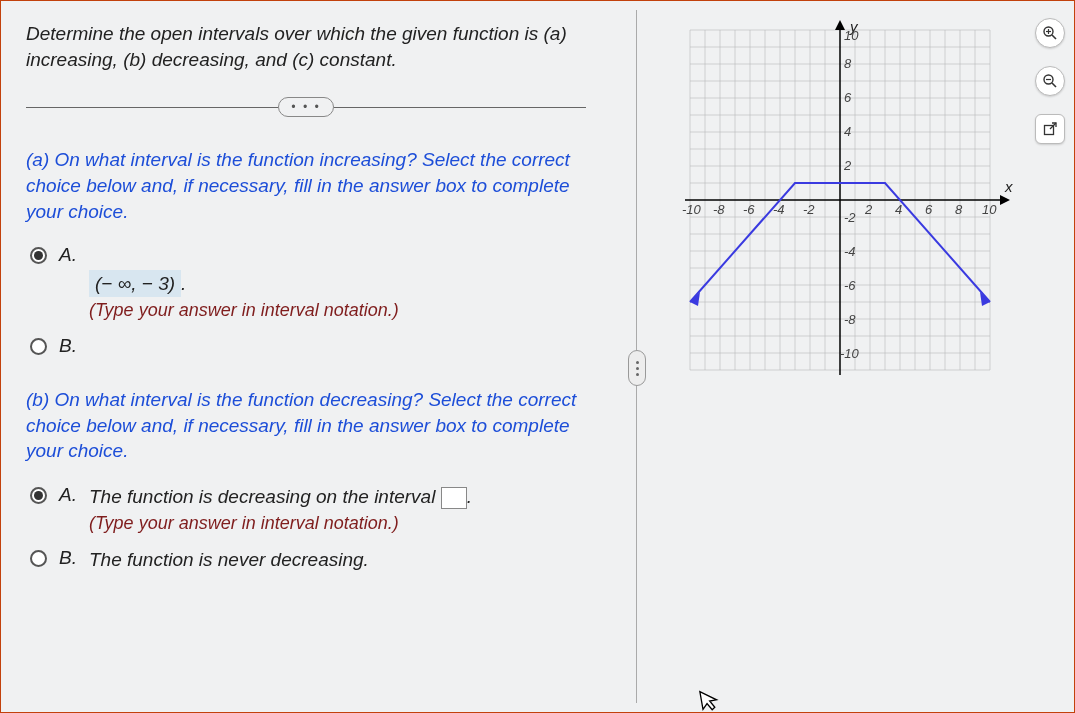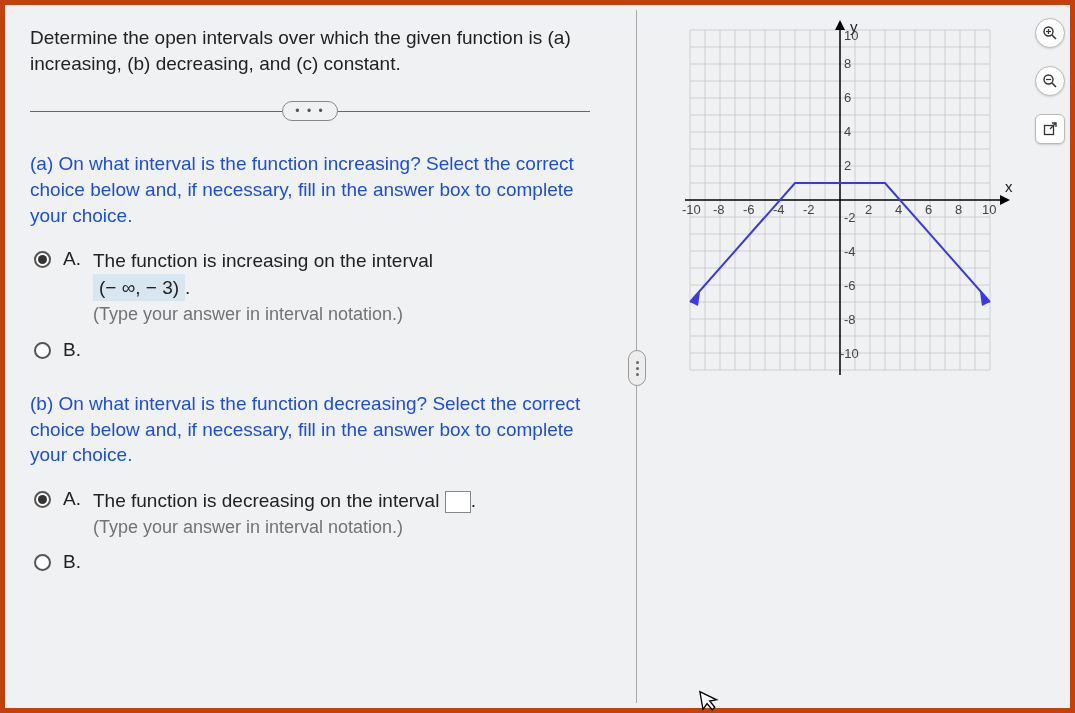--- a/index.html
+++ b/index.html
@@ -8,21 +8,22 @@
     background: #e8e9ea;
     width: 1075px;
     height: 713px;
     position: relative;
     overflow: hidden;
   }
   .main-container {
     display: flex;
     height: 100%;
     background: #f0f1f2;
-    border: 5px solid #c2410c;
+    border: 1px solid #c2410c;
+    font-style: italic;
   }
   .left-panel {
     flex: 0 0 610px;
     padding: 20px 25px;
     position: relative;
   }
   .question-text {
     font-size: 19px;
     line-height: 1.35;
     color: #222;
@@ -97,21 +98,21 @@
   .answer-blank {
     display: inline-block;
     width: 26px;
     height: 22px;
     border: 1px solid #888;
     background: #fff;
     vertical-align: middle;
   }
   .hint {
     font-size: 18px;
-    color: #737373;
+    color: #7f1d1d;
   }
   .vertical-divider-pill {
     position: absolute;
     left: 628px;
     top: 350px;
     width: 18px;
     height: 36px;
     border: 1px solid #999;
     border-radius: 10px;
     background: #ededed;
@@ -187,21 +188,21 @@
       <div class="divider-pill">• • •</div>
       <div class="divider-line"></div>
     </div>
 
     <p class="part-text">(a) On what interval is the function increasing? Select the correct choice below and, if necessary, fill in the answer box to complete your choice.</p>
 
     <div class="choice-row">
       <div class="radio selected"></div>
       <div class="choice-letter">A.</div>
       <div class="choice-body">
-        <span>The function is increasing on the interval</span><br>
+        <br>
         <span class="answer-filled">(− ∞, − 3)</span><span>.</span><br>
         <span class="hint">(Type your answer in interval notation.)</span>
       </div>
     </div>
 
     <div class="choice-row">
       <div class="radio"></div>
       <div class="choice-letter">B.</div>
     </div>
 
@@ -212,20 +213,21 @@
       <div class="choice-letter">A.</div>
       <div class="choice-body">
         <span>The function is decreasing on the interval </span><span class="answer-blank"></span><span>.</span><br>
         <span class="hint">(Type your answer in interval notation.)</span>
       </div>
     </div>
 
     <div class="choice-row">
       <div class="radio"></div>
       <div class="choice-letter">B.</div>
+      <div class="choice-body">The function is never decreasing.</div>
     </div>
   </div>
 
   <div class="vline"></div>
   <div class="vertical-divider-pill">
     <span></span>
       <span></span>
       <span></span>
   </div>
 

